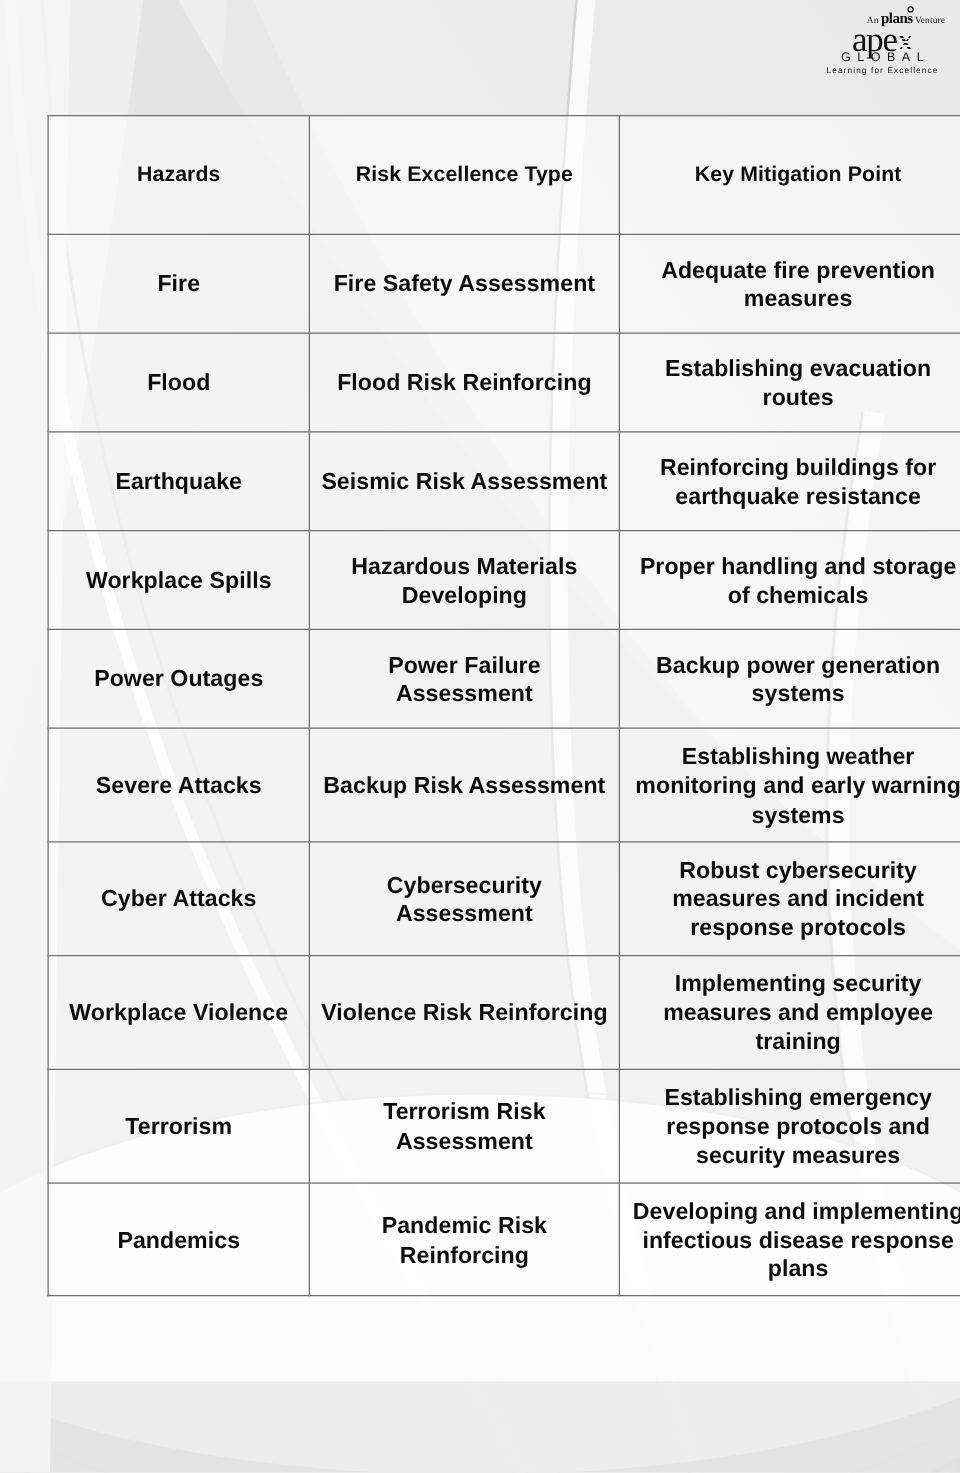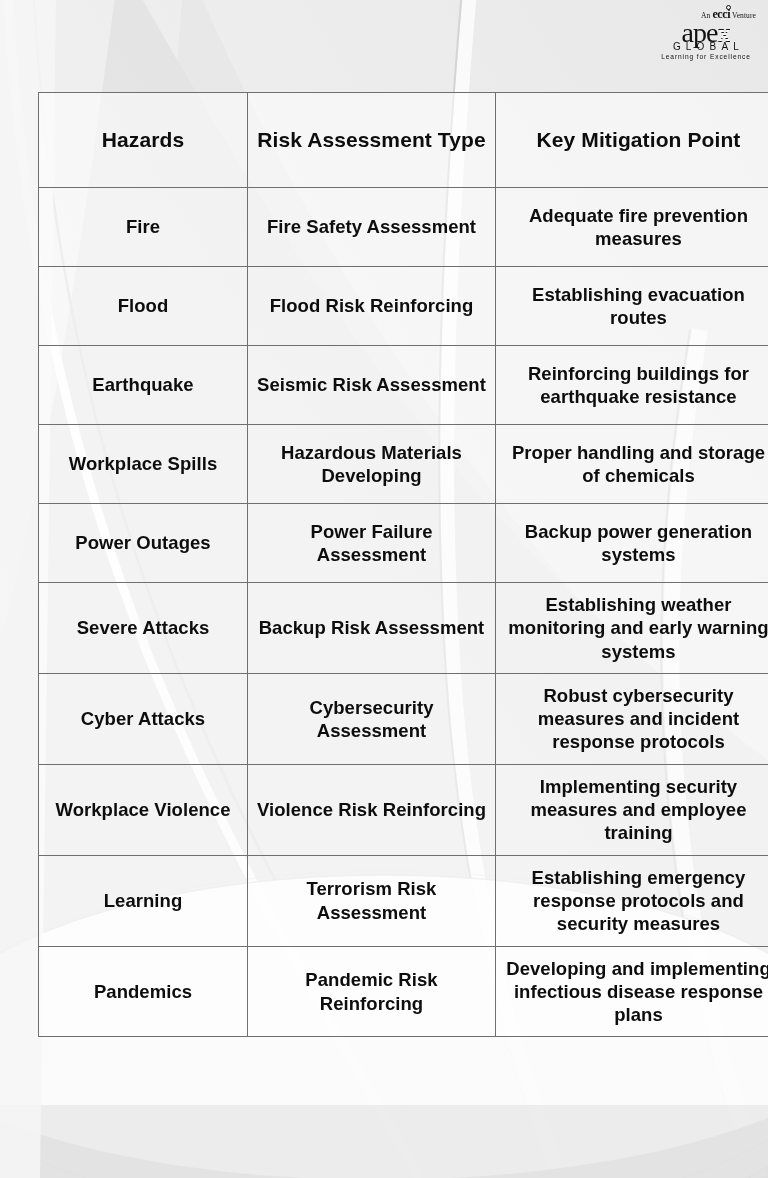--- a/index.html
+++ b/index.html
@@ -112,21 +112,21 @@
     border: 1px solid #6f6f6f;
     text-align: center;
     vertical-align: middle;
     color: #0d0d0d;
     font-family: "Liberation Sans", sans-serif;
     font-weight: bold;
     padding: 10px 8px;
     background: rgba(255,255,255,0.52);
   }
   #risk-table th {
-    font-size: 21px;
+    font-size: 17px;
     height: 74px;
     letter-spacing: .1px;
   }
   #risk-table td {
     font-size: 18.5px;
     line-height: 1.26;
     letter-spacing: .05px;
   }
   #risk-table .col-hazard { width: 192px; }
   #risk-table .col-type   { width: 231px; }
@@ -176,31 +176,31 @@
       <ellipse cx="384" cy="1046" rx="455" ry="175" fill="none" stroke="#e2e2e2" stroke-width="1.2" opacity=".7"></ellipse>
 
       <path d="M 0 1120 C 200 1200, 560 1200, 768 1118 L 768 1178 L 0 1178 Z" fill="#dedede" opacity=".7"></path>
       <rect x="0" y="1105" width="768" height="73" fill="#e0e0e0" opacity=".55"></rect>
 
       <path d="M 0 0 L 56 0 L 40 1178 L 0 1178 Z" fill="#f6f6f6" opacity=".85"></path>
     </svg>
   </div>
 
   <div id="logo">
-    <div class="venture"><span>An </span><span class="ecci">ecci</span><span> Venture</span></div>
+    <div class="venture"><span>An </span><span class="ecci">plans</span><span> Venture</span></div>
     <div class="apex"><span>ape</span><span class="x-striped">x</span></div>
     <div class="global">GLOBAL</div>
     <div class="tagline">Learning for Excellence</div>
   </div>
 
   <table id="risk-table">
     <thead>
       <tr>
         <th class="col-hazard">Hazards</th>
-        <th class="col-type">Risk Assessment Type</th>
+        <th class="col-type">Risk Excellence Type</th>
         <th class="col-point">Key Mitigation Point</th>
       </tr>
     </thead>
     <tbody id="risk-table-body">
         <tr>
           <td class="col-hazard">Fire</td>
           <td class="col-type">Fire Safety Assessment</td>
           <td class="col-point">Adequate fire prevention measures</td>
         </tr>
         <tr>
@@ -232,21 +232,21 @@
           <td class="col-hazard">Cyber Attacks</td>
           <td class="col-type">Cybersecurity Assessment</td>
           <td class="col-point">Robust cybersecurity measures and incident response protocols</td>
         </tr>
         <tr>
           <td class="col-hazard">Workplace Violence</td>
           <td class="col-type">Violence Risk Reinforcing</td>
           <td class="col-point">Implementing security measures and employee training</td>
         </tr>
         <tr>
-          <td class="col-hazard">Learning</td>
+          <td class="col-hazard">Terrorism</td>
           <td class="col-type">Terrorism Risk Assessment</td>
           <td class="col-point">Establishing emergency response protocols and security measures</td>
         </tr>
         <tr>
           <td class="col-hazard">Pandemics</td>
           <td class="col-type">Pandemic Risk Reinforcing</td>
           <td class="col-point">Developing and implementing infectious disease response plans</td>
         </tr>
       </tbody>
   </table>

